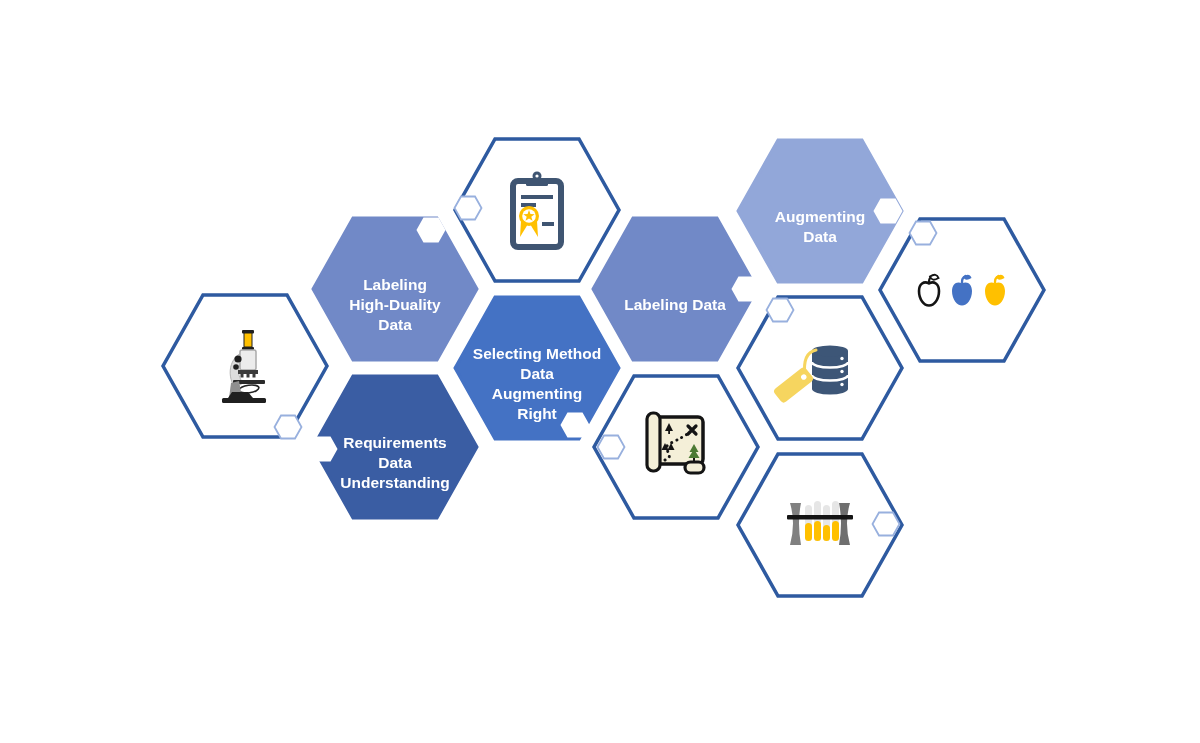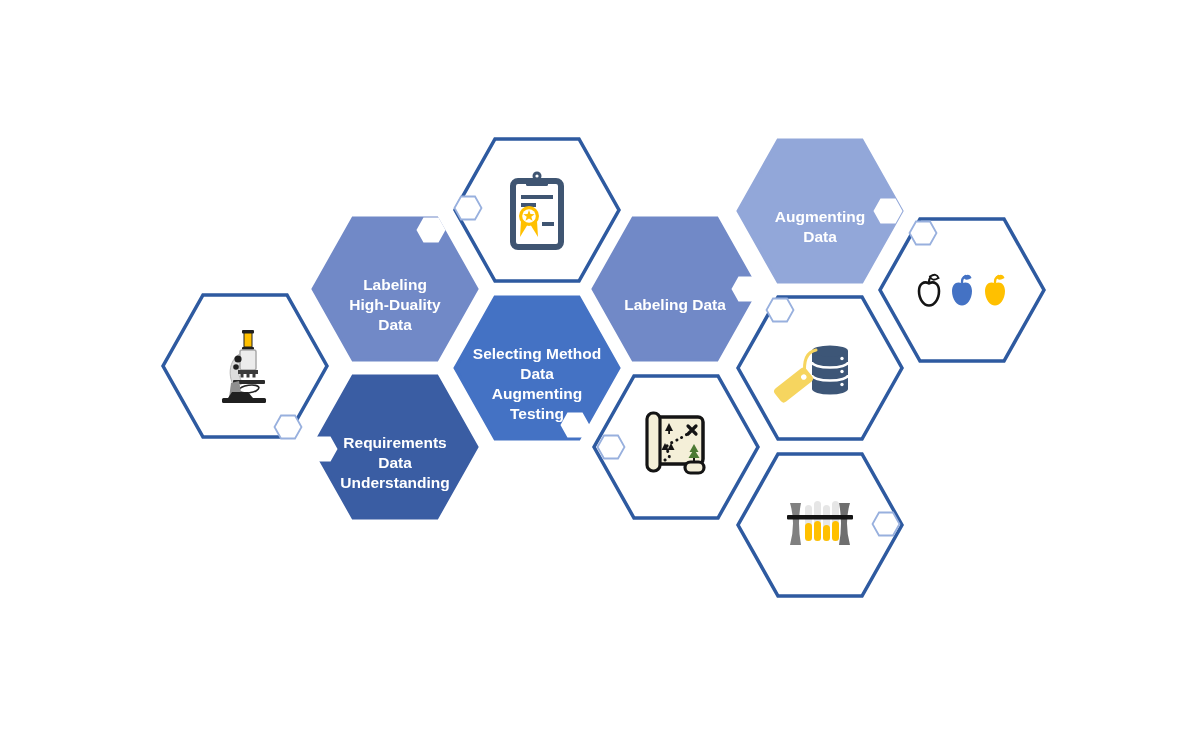--- a/index.html
+++ b/index.html
@@ -89,21 +89,21 @@
   </div>
 
   <div class="hex" style="left:453px;top:295px">
     <svg class="hex-bg" viewBox="0 0 168 146">
       <polygon points="42,2 126,2 166,73 126,144 42,144 2,73" stroke-width="3" fill="#4472C4" stroke="#4472C4"></polygon>
     </svg>
     <div class="hex-label">
       <span>Selecting Method</span>
       <span>Data</span>
       <span>Augmenting</span>
-      <span>Testing</span>
+      <span>Right</span>
     </div>
   </div>
 
   <div class="hex" style="left:591px;top:216px">
     <svg class="hex-bg" viewBox="0 0 168 146">
       <polygon points="42,2 126,2 166,73 126,144 42,144 2,73" stroke-width="3" fill="#7189C7" stroke="#7189C7"></polygon>
     </svg>
     <div class="hex-label">
       <span>Labeling Data</span>
     </div>

